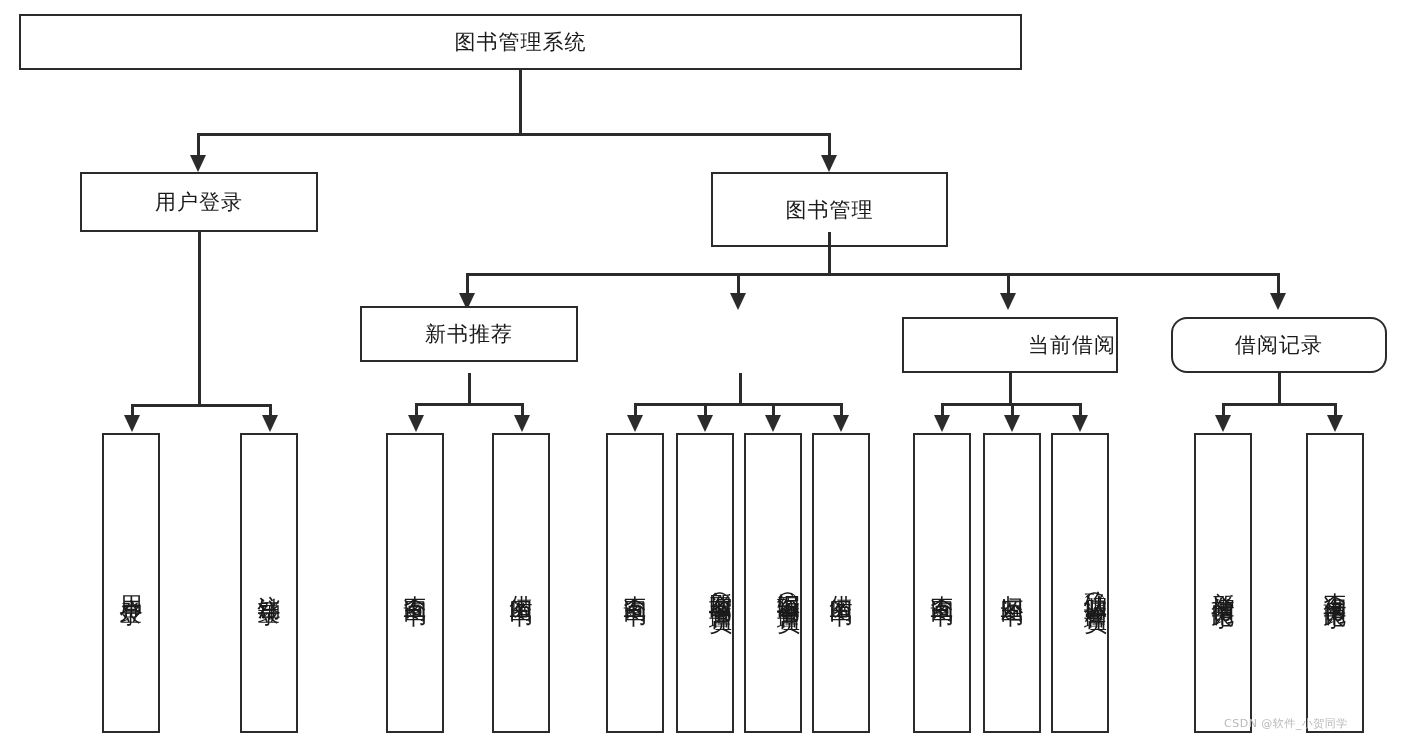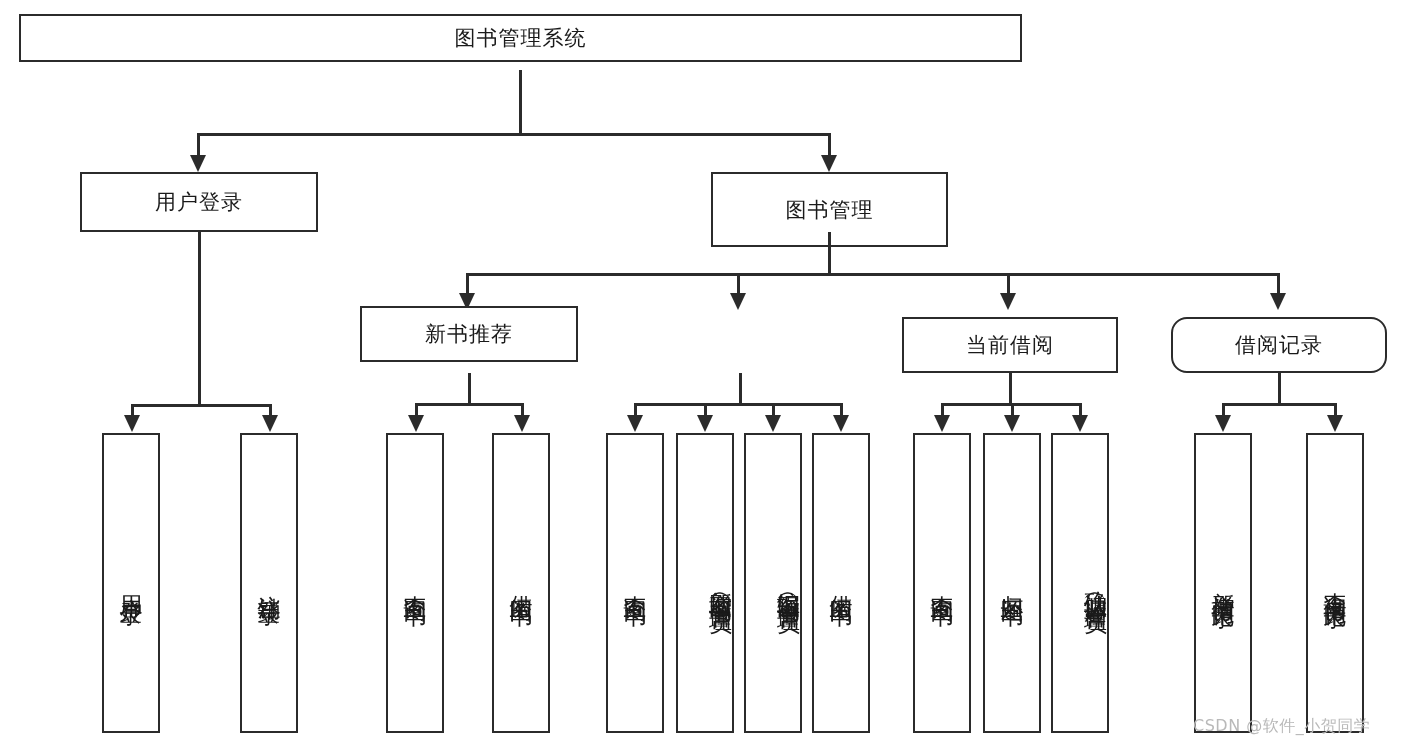--- a/index.html
+++ b/index.html
@@ -57,31 +57,32 @@
     position: absolute;
     width: 0;
     height: 0;
     border-left: 8px solid transparent;
     border-right: 8px solid transparent;
     border-top: 17px solid #2b2b2b;
   }
   .watermark {
     position: absolute;
     color: #b9b9b9;
-    font-size: 16px;
+    font-size: 11px;
     white-space: nowrap;
     letter-spacing: 0.5px;
+    margin-left: 31px;
   }
 </style>
 </head>
 <body>
 
 <div id="canvas">
 
-  <div class="node node-h" style="left:19px; top:14px; width:1003px; height:48px;">
+  <div class="node node-h" style="left:19px; top:14px; width:1003px; height:56px;">
     <span>图书管理系统</span>
   </div>
 
   <div class="edge edge-v" style="left:519px; top:70px; height:65px;"></div>
   <div class="edge edge-h" style="left:197px; top:133px; width:633px;"></div>
 
   <div class="edge edge-v" style="left:197px; top:133px; height:24px;"></div>
   <div class="arrow" style="left:190px; top:155px;"></div>
 
   <div class="edge edge-v" style="left:828px; top:133px; height:24px;"></div>
@@ -113,21 +114,21 @@
 
   <div class="edge edge-v" style="left:1007px; top:273px; height:22px;"></div>
   <div class="arrow" style="left:1000px; top:293px;"></div>
 
   <div class="edge edge-v" style="left:1277px; top:273px; height:22px;"></div>
   <div class="arrow" style="left:1270px; top:293px;"></div>
 
   <div class="node node-h" style="left:360px; top:306px; width:218px; height:56px;font-family:Liberation Serif, serif;">
     <span>新书推荐</span>
   </div>
-  <div class="node node-h" style="left:902px; top:317px; width:216px; height:56px;">
+  <div class="node node-h" style="left:902px; top:317px; width:216px; height:56px;justify-content:flex-end;">
     <span>当前借阅</span>
   </div>
   <div class="node node-h" style="left:1171px; top:317px; width:216px; height:56px;border-radius:16px;">
     <span>借阅记录</span>
   </div>
 
   <div class="edge edge-v" style="left:468px; top:373px; height:32px;"></div>
   <div class="edge edge-h" style="left:415px; top:403px; width:108px;"></div>
   <div class="edge edge-v" style="left:415px; top:403px; height:14px;"></div>
   <div class="arrow" style="left:408px; top:415px;"></div>

